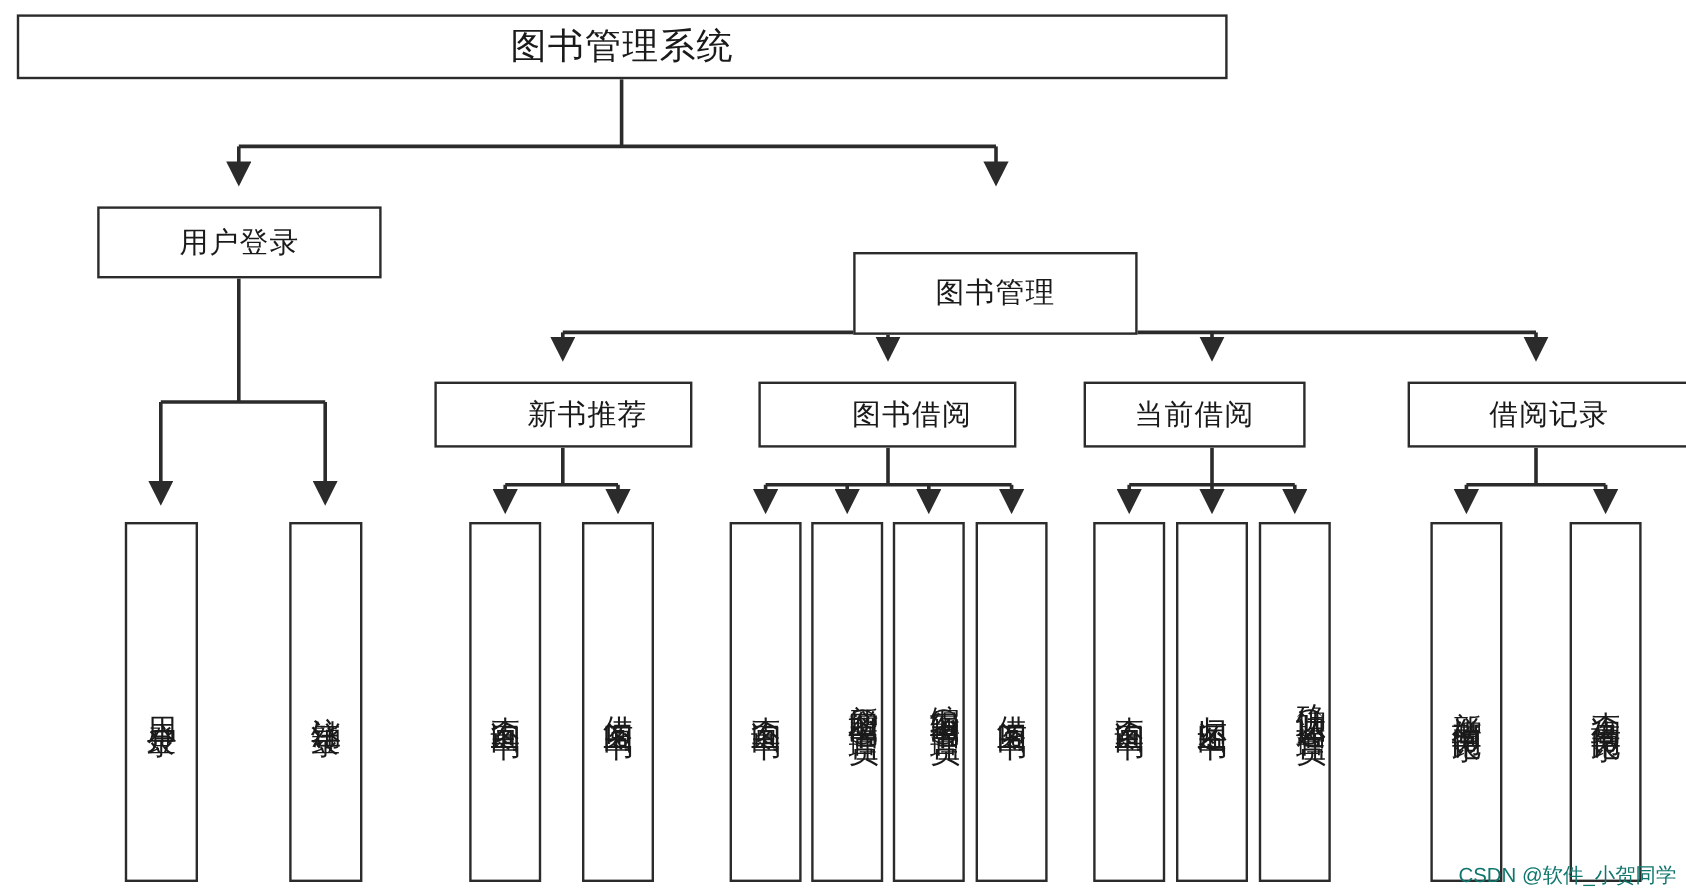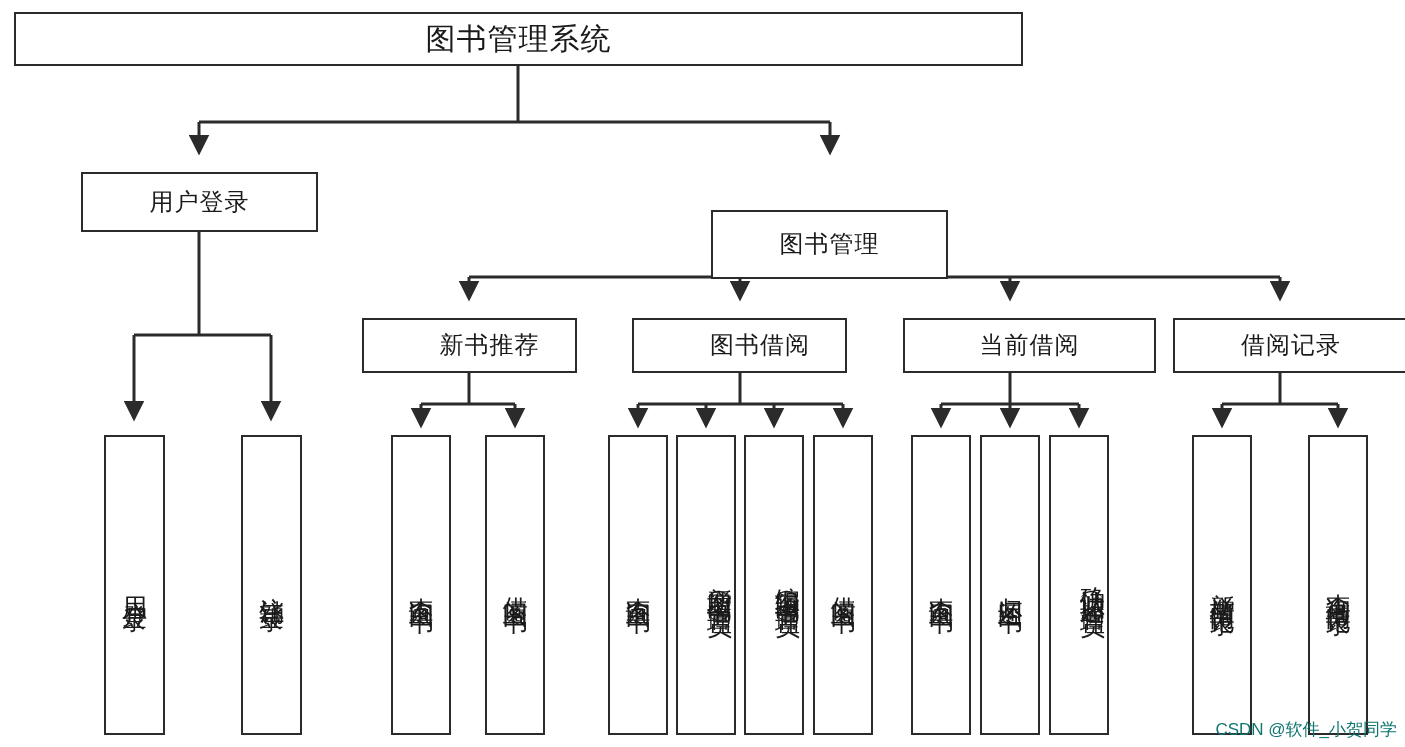--- a/index.html
+++ b/index.html
@@ -126,21 +126,21 @@
     </g>
   </svg>
 
   <div class="node h root" style="left:14px; top:12px; width:1009px; height:54px;">图书管理系统</div>
 
   <div class="node h" style="left:81px; top:172px; width:237px; height:60px;">用户登录</div>
   <div class="node h" style="left:711px; top:172px; width:237px; height:69px;margin-top:38px;">图书管理</div>
 
   <div class="node h" style="left:362px; top:318px; width:215px; height:55px;padding-left:40px;">新书推荐</div>
   <div class="node h" style="left:632px; top:318px; width:215px; height:55px;padding-left:41px;">图书借阅</div>
-  <div class="node h" style="left:903px; top:318px; width:253px; height:55px;">当前借阅</div>
+  <div class="node h" style="left:903px; top:318px; width:185px; height:55px;">当前借阅</div>
   <div class="node h" style="left:1173px; top:318px; width:236px; height:55px;">借阅记录</div>
 
   <div class="node v mid" style="left:104px; top:435px; width:61px; height:300px;">用户登录</div>
   <div class="node v mid" style="left:241px; top:435px; width:61px; height:300px;">注销登录</div>
 
   <div class="node v mid" style="left:391px; top:435px; width:60px; height:300px;">查询图书</div>
   <div class="node v mid" style="left:485px; top:435px; width:60px; height:300px;">借阅图书</div>
 
   <div class="node v mid" style="left:608px; top:435px; width:60px; height:300px;">查询图书</div>
   <div class="node v" style="left:676px; top:435px; width:60px; height:300px;">新增图书（管理员）</div>

